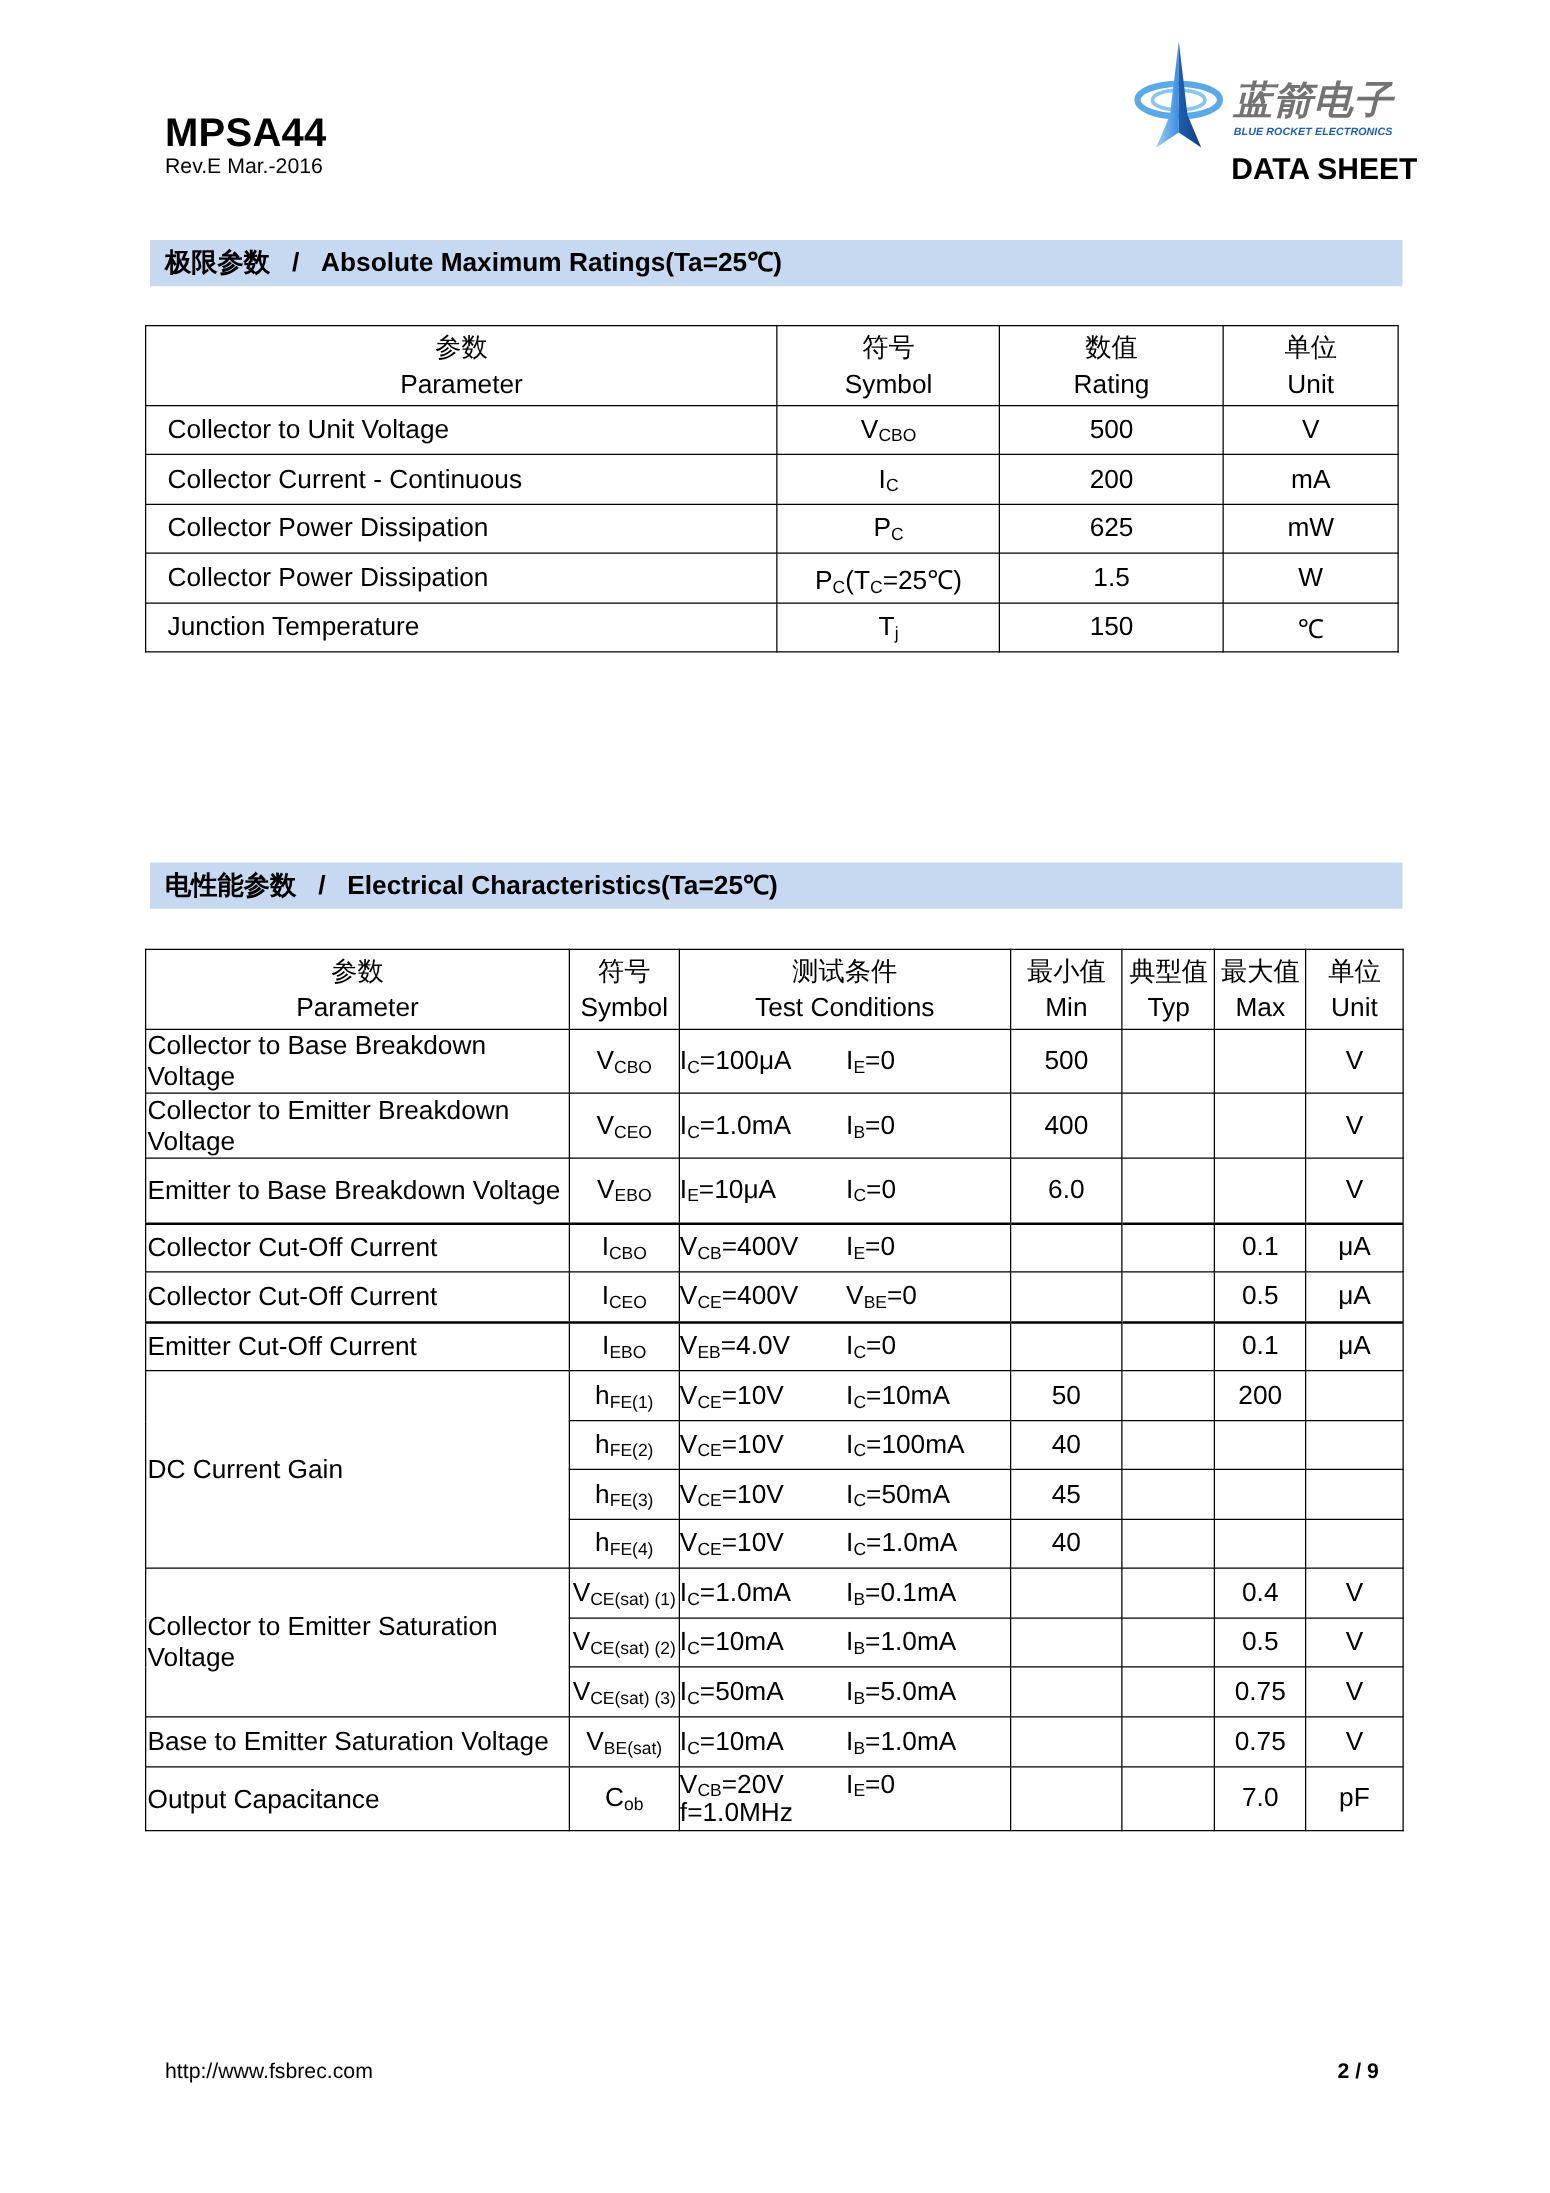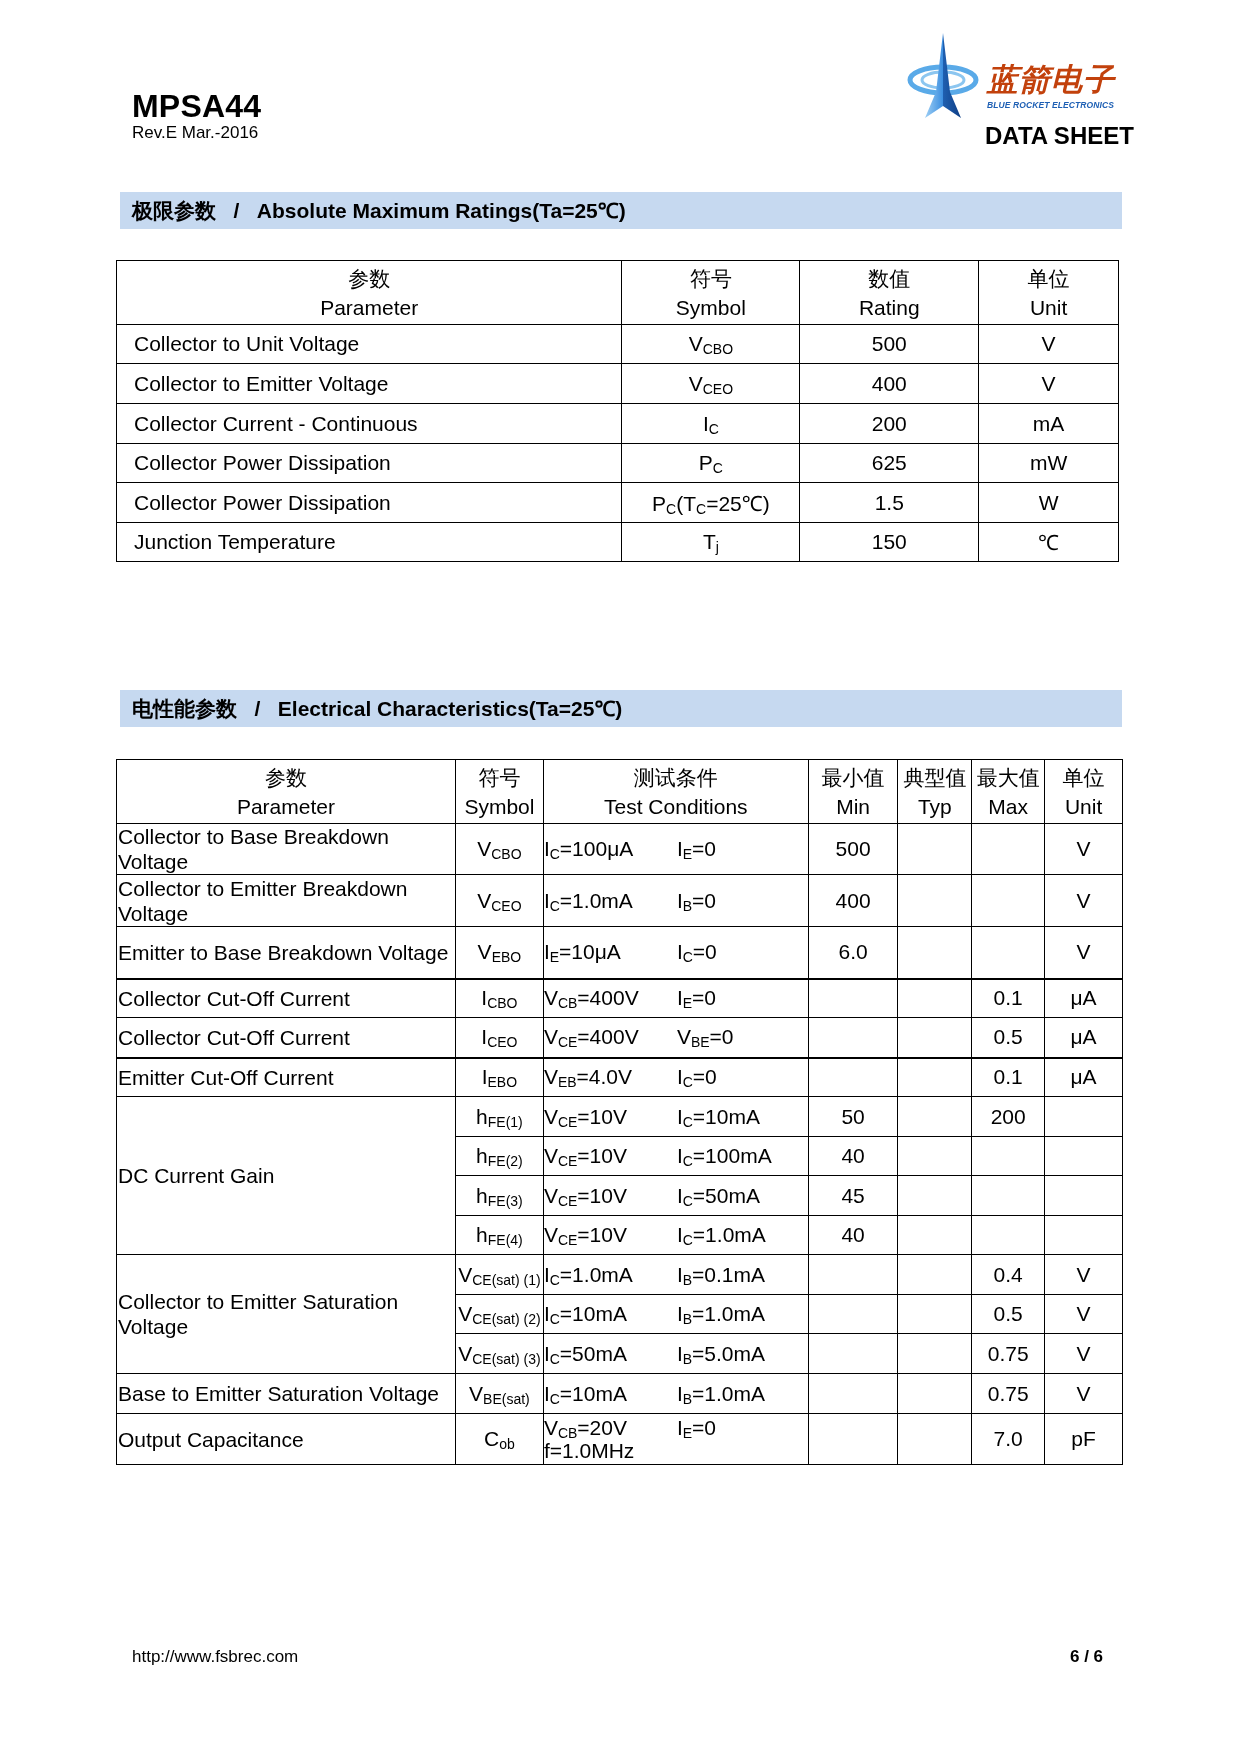--- a/index.html
+++ b/index.html
@@ -1,21 +1,21 @@
 <!DOCTYPE html>
 <html><head>
 <meta charset="utf-8">
 <style>
   html, body { margin:0; padding:0; background:#ffffff; }
   body { width:1240px; height:1754px; position:relative; font-family:"Liberation Sans", sans-serif; color:#000; overflow:hidden; }
   .abs { position:absolute; }
   .part { left:132px; top:88px; font-size:32px; font-weight:bold; letter-spacing:0.2px; }
   .rev { left:132px; top:123px; font-size:17px; }
   .logo { left:905px; top:30px; width:220px; height:95px; }
-  .logo-cn { position:absolute; left:82px; top:34px; font-size:31px; font-weight:bold; font-style:italic; color:#c2410c; letter-spacing:1px; line-height:1; }
+  .logo-cn { position:absolute; left:82px; top:34px; font-size:31px; font-weight:bold; font-style:italic; color:#737373; letter-spacing:1px; line-height:1; }
   .logo-en { position:absolute; left:82px; top:70px; font-size:8.5px; font-weight:bold; font-style:italic; color:#1d5fb4; letter-spacing:0.1px; white-space:nowrap; }
   .datasheet { left:985px; top:122px; font-size:24px; font-weight:bold; }
   .band { left:120px; width:1002px; height:37px; background:#c6d9f0; font-size:21px; font-weight:bold; line-height:37px; box-sizing:border-box; padding-left:12px; white-space:pre; }
   table { position:absolute; border-collapse:collapse; font-size:21px; }
   td, th { border:1px solid #000; text-align:center; vertical-align:middle; padding:0; font-weight:normal; }
   th { line-height:29px; }
   .t1 td.param { text-align:left; padding-left:17px; }
   .t2 td.param { text-align:left; padding-left:1px; line-height:25px; }
   .t2 td.cond { text-align:left; white-space:nowrap; }
   .cond .c1 { display:inline-block; width:133px; }
@@ -81,26 +81,20 @@
           <div>Unit</div>
         </th>
   </tr>
   <tr style="height:39px;">
     <td class="param">Collector to Unit Voltage</td>
     <td><span>V</span><sub>CBO</sub></td>
     <td>500</td>
     <td>V</td>
   </tr>
   <tr style="height:40px;">
-    <td class="param">Collector to Emitter Voltage</td>
-    <td><span>V</span><sub>CEO</sub></td>
-    <td>400</td>
-    <td>V</td>
-  </tr>
-  <tr style="height:40px;">
     <td class="param">Collector Current - Continuous</td>
     <td><span>I</span><sub>C</sub></td>
     <td>200</td>
     <td>mA</td>
   </tr>
   <tr style="height:39px;">
     <td class="param">Collector Power Dissipation</td>
     <td><span>P</span><sub>C</sub></td>
     <td>625</td>
     <td>mW</td>
@@ -298,13 +292,13 @@
         </td>
     <td></td>
     <td></td>
     <td>7.0</td>
     <td>pF</td>
   </tr>
 </tbody>
   </table>
 
 <div class="abs footer-url">http://www.fsbrec.com</div>
-<div class="abs footer-page">6 / 6</div>
+<div class="abs footer-page">2 / 9</div>
 
 </body></html>

